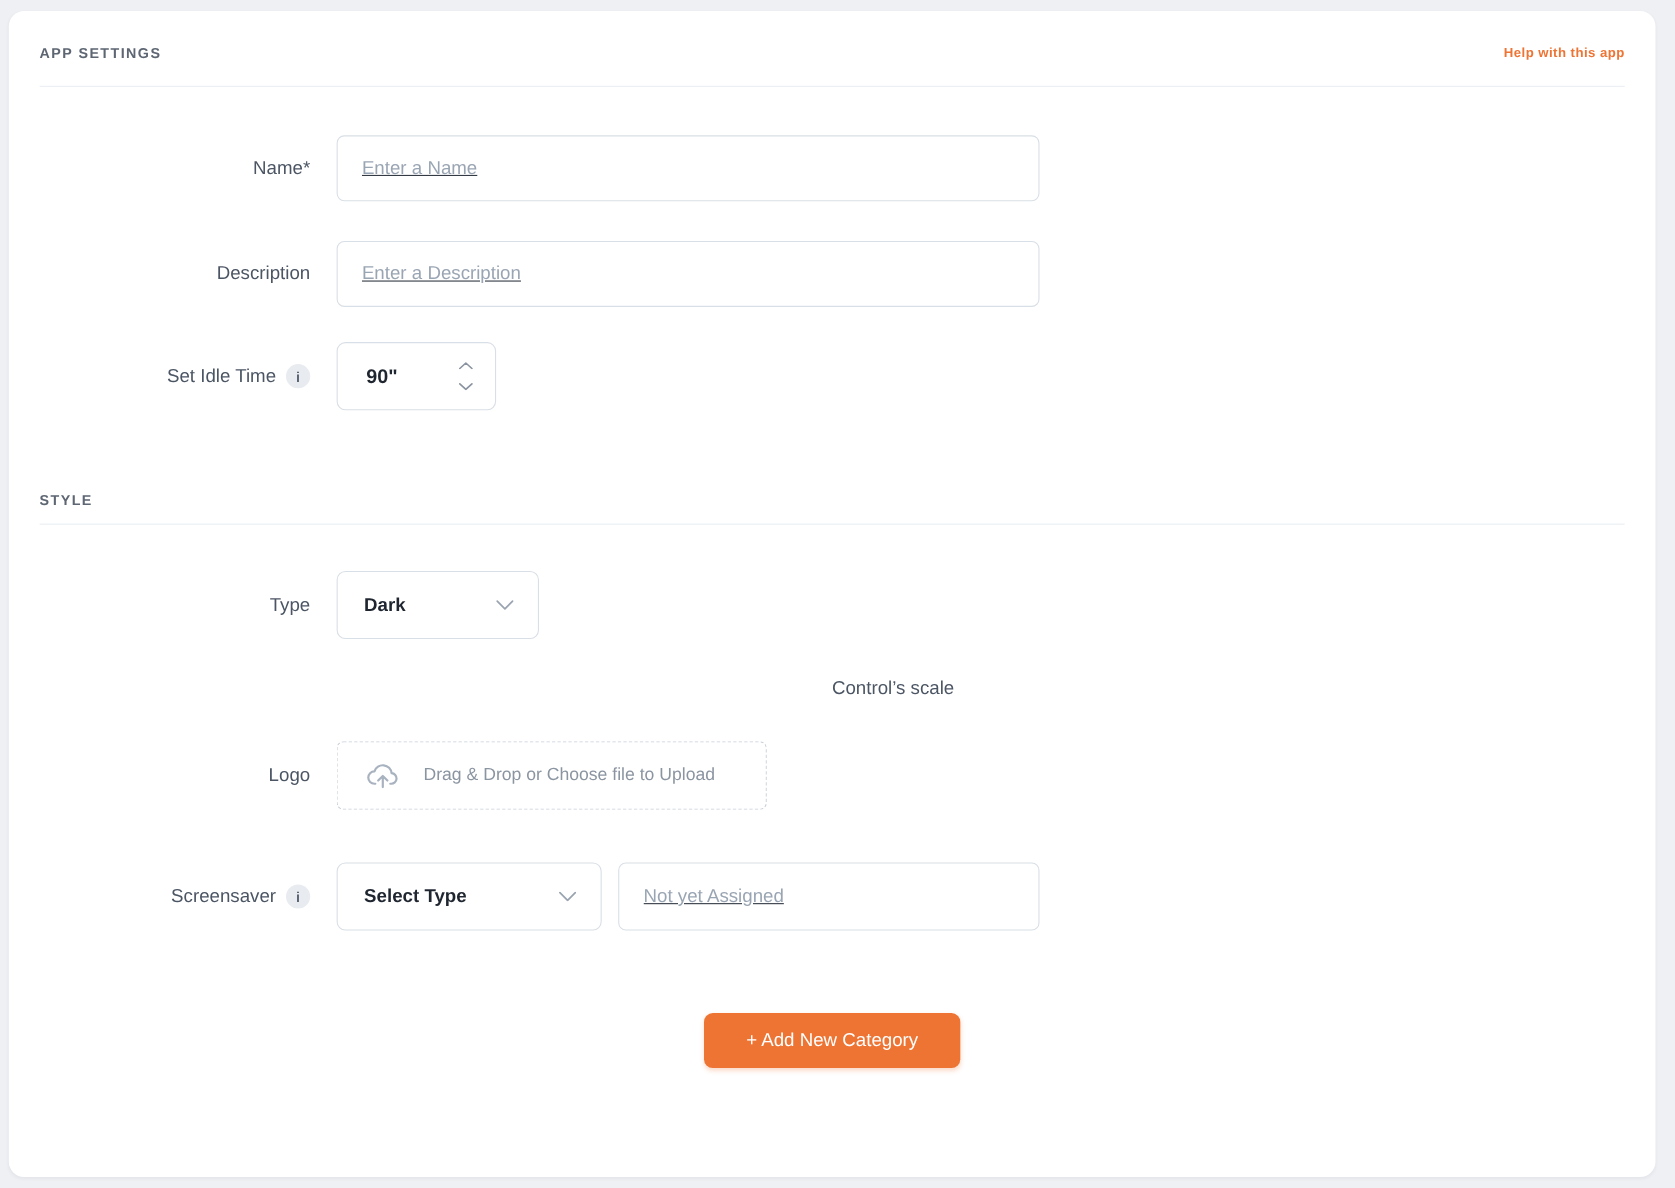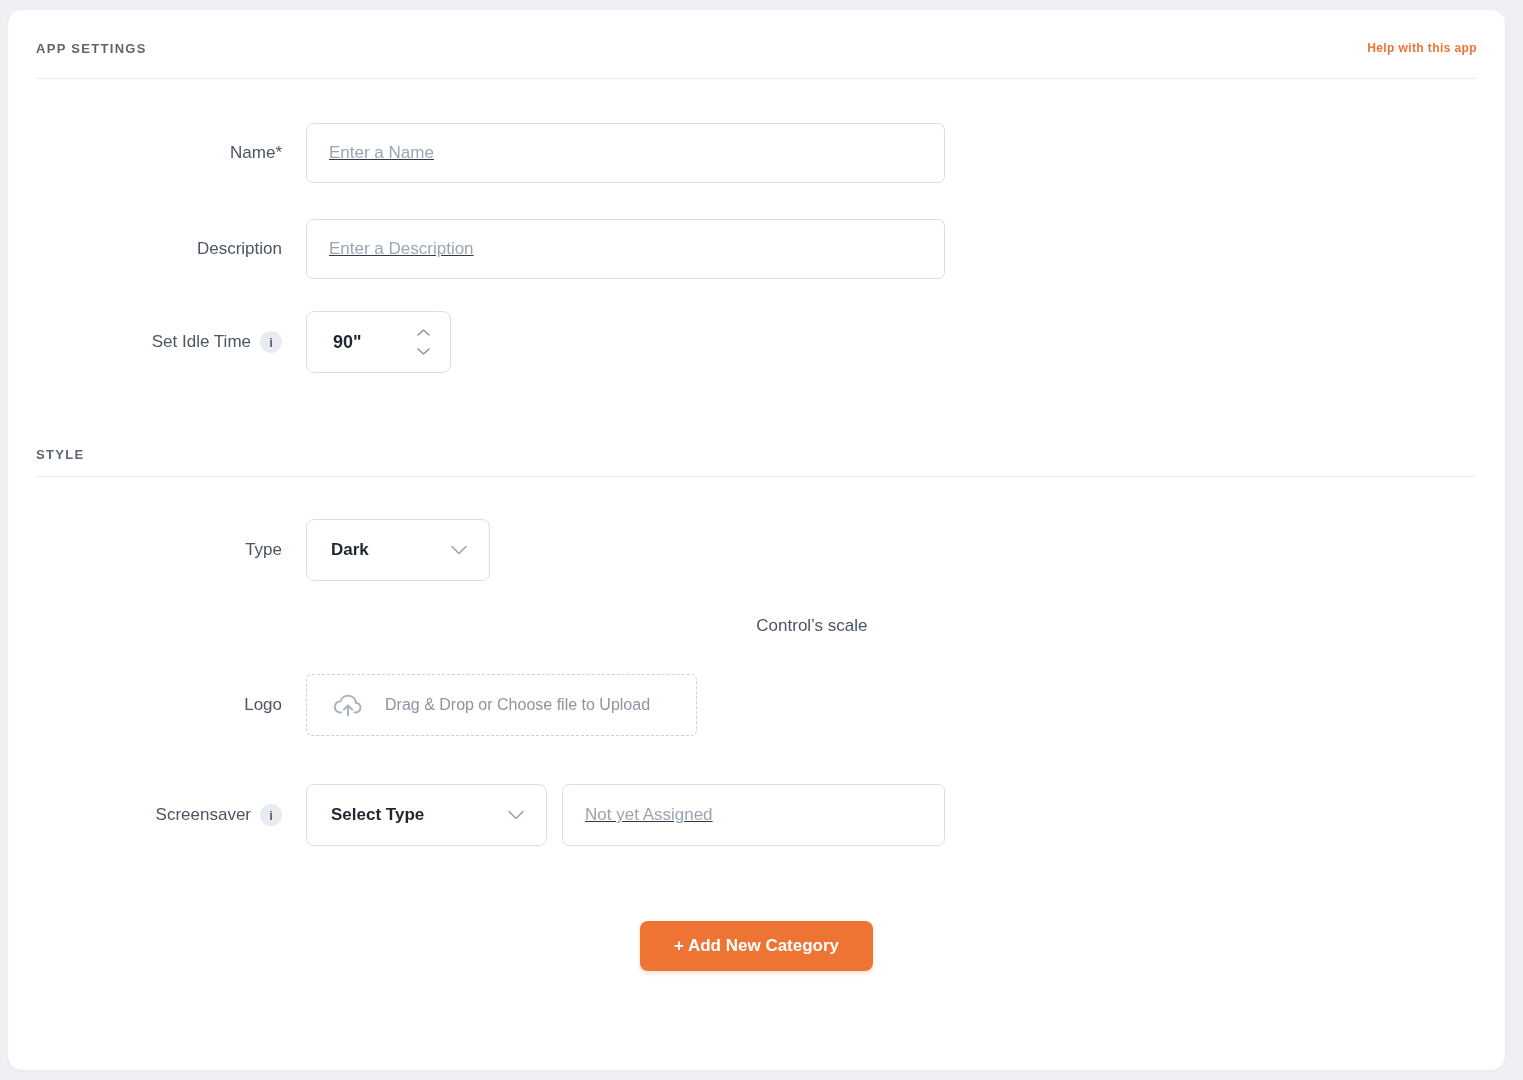--- a/index.html
+++ b/index.html
@@ -170,21 +170,21 @@
     margin-top: 75px;
   }
   .add-category-btn {
     width: 233px;
     height: 50px;
     border: none;
     border-radius: 8px;
     background: #ee7434;
     color: #ffffff;
     font-size: 17px;
-    font-weight: 700;
+    font-weight: 400;
     font-family: inherit;
     cursor: pointer;
     box-shadow: 0 2px 4px rgba(238,116,52,0.25);
   }
   
   .mt-name { margin-top: 44px; }
   .mt-desc { margin-top: 36px; }
   .mt-idle { margin-top: 32px; }
   .mt-style { margin-top: 74px; }
   .style-divider { margin-top: 14px; }

